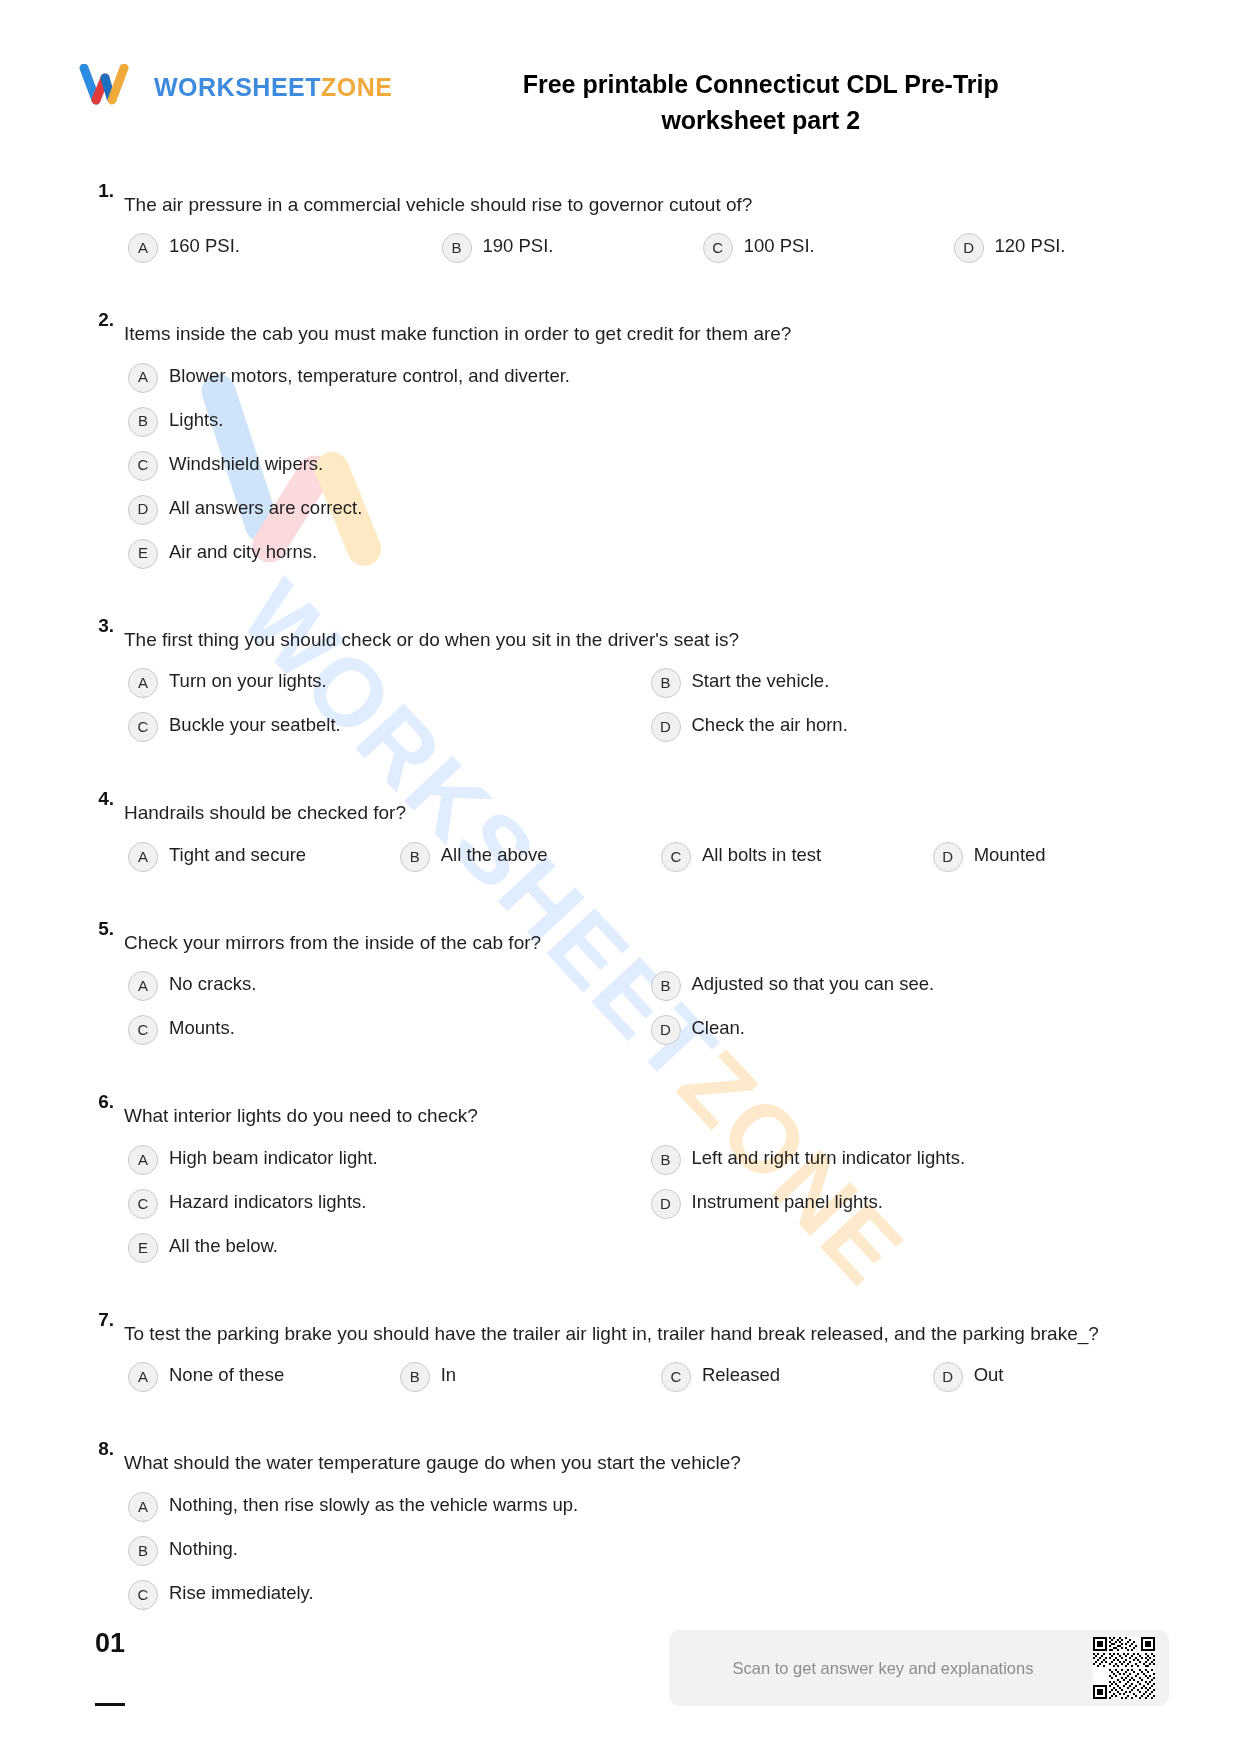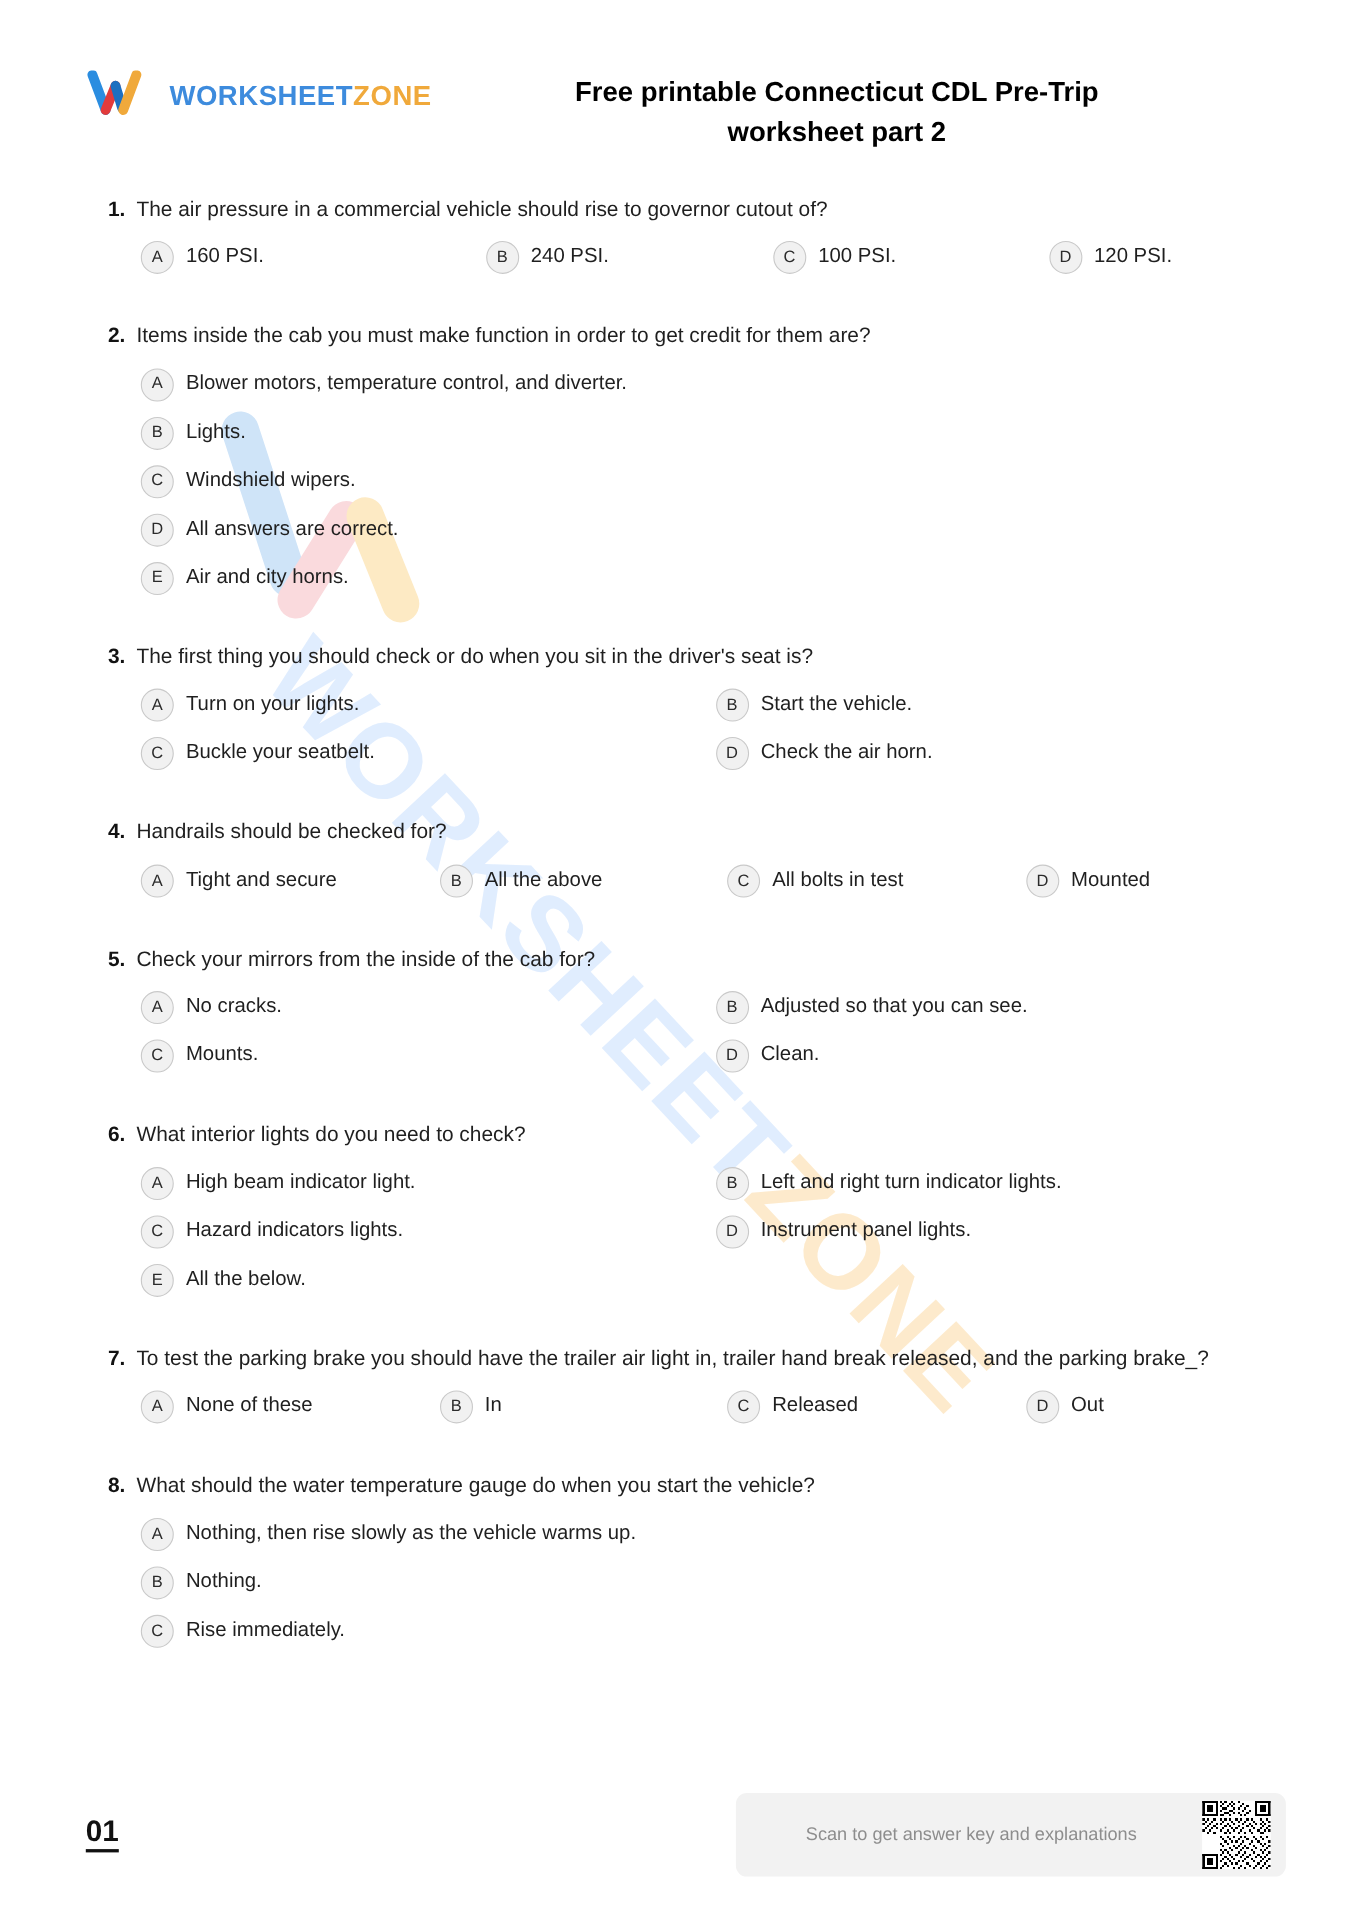--- a/index.html
+++ b/index.html
@@ -110,21 +110,21 @@
   .q-num {
     width: 36px;
     flex: 0 0 36px;
     text-align: right;
     font-size: 19px;
     font-weight: 700;
     padding-right: 10px;
     line-height: 1.5;
     color: #121212;
   }
-  .q-body { flex: 1 1 auto; }
+  .q-body { flex: 1 1 auto; margin-top: 14px; }
   .q-text {
     font-size: 19px;
     line-height: 1.45;
     color: #1f1f1f;
     margin-bottom: 14px;
   }
 
   .opts { display: flex; flex-wrap: wrap; }
   .opts.cols1 .opt { width: 100%; }
   .opts.cols2 .opt { width: 50%; }
@@ -168,25 +168,24 @@
   .w-q4 .opt:nth-child(4) { width: 23%; }
 
   .w-q7 .opt:nth-child(1) { width: 26%; }
   .w-q7 .opt:nth-child(2) { width: 25%; }
   .w-q7 .opt:nth-child(3) { width: 26%; }
   .w-q7 .opt:nth-child(4) { width: 23%; }
 
   
   .footer {
     position: absolute;
-    left: 0; right: 0;
+    left: 17px; right: 0;
     bottom: 48px;
     z-index: 2;
     display: flex;
-    align-items: center;
     padding: 0 70px 0 78px;
   }
   .page-num {
     font-size: 27px;
     font-weight: 700;
     color: #111;
     border-bottom: 3px solid #111;
     padding-bottom: 2px;
     line-height: 1;
   }
@@ -252,21 +251,21 @@
     <div class="q-num">1.</div>
     <div class="q-body">
       <div class="q-text">The air pressure in a commercial vehicle should rise to governor cutout of?</div>
       <div class="opts w-q1">
         <div class="opt">
             <span class="opt-letter">A</span>
             <span class="opt-label">160 PSI.</span>
           </div>
         <div class="opt">
             <span class="opt-letter">B</span>
-            <span class="opt-label">240 PSI.</span>
+            <span class="opt-label">190 PSI.</span>
           </div>
         <div class="opt">
             <span class="opt-letter">C</span>
             <span class="opt-label">100 PSI.</span>
           </div>
         <div class="opt">
             <span class="opt-letter">D</span>
             <span class="opt-label">120 PSI.</span>
           </div>
       </div>

